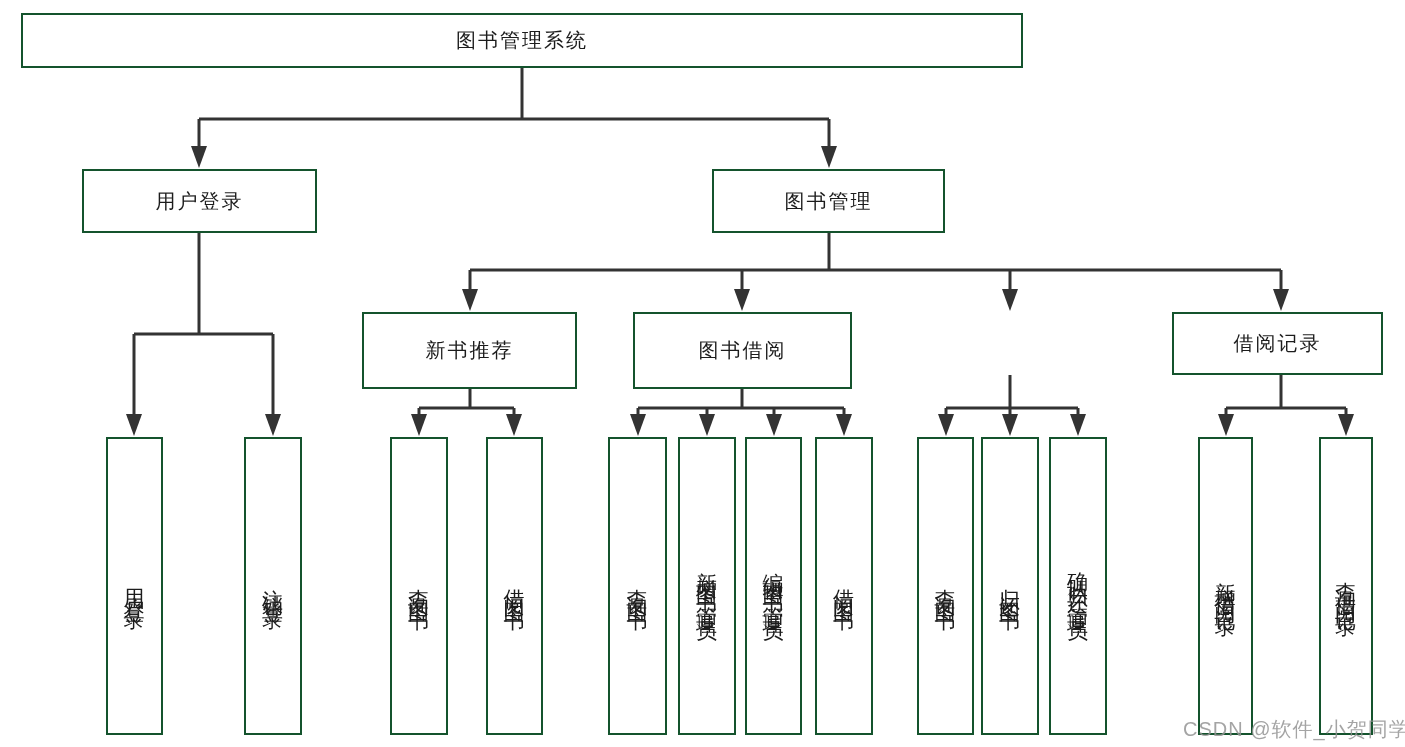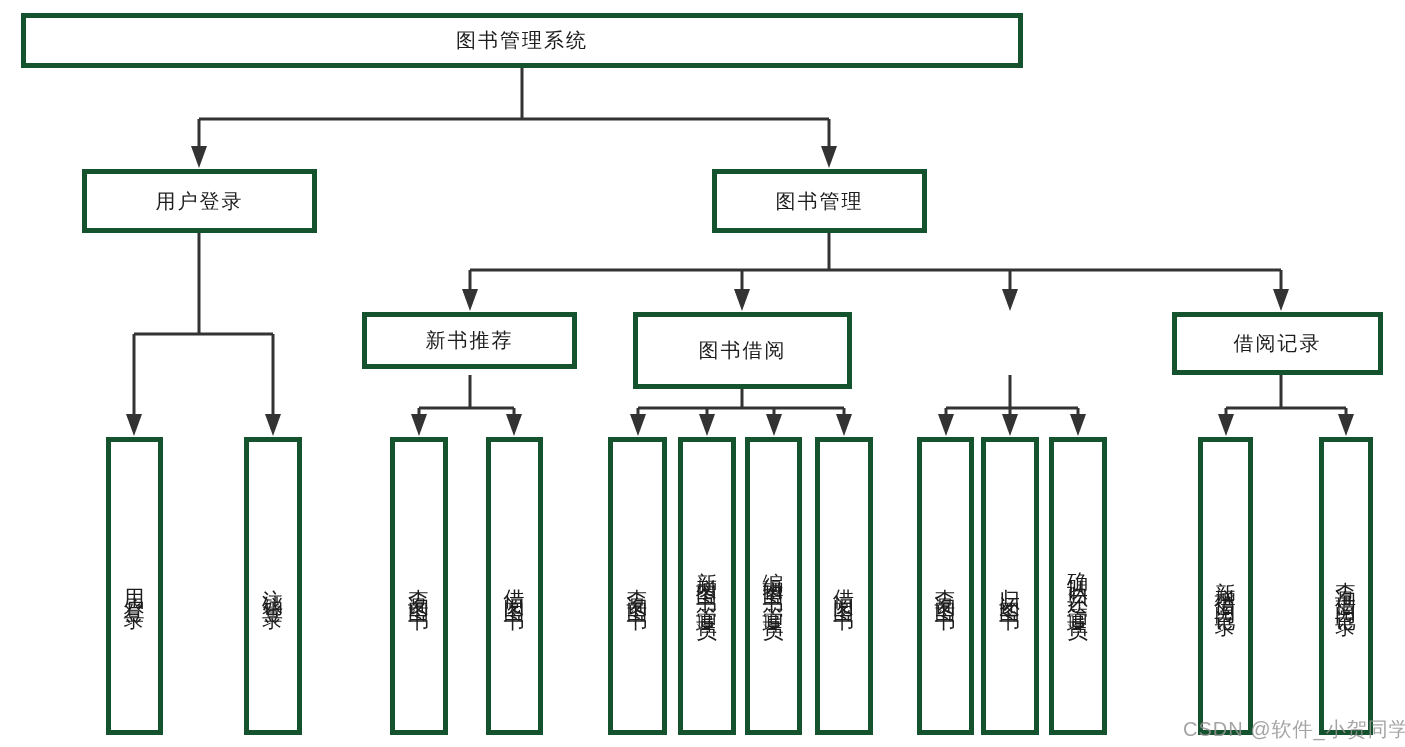--- a/index.html
+++ b/index.html
@@ -15,21 +15,21 @@
     position: absolute;
     left: 0; top: 0;
     z-index: 0;
   }
   svg.connectors line { stroke: #333333; stroke-width: 3; }
   svg.connectors polygon { fill: #333333; }
   .box {
     position: absolute;
     z-index: 1;
     background: #ffffff;
-    border: 5px solid #14532d;
+    border: 2px solid #14532d;
     box-sizing: border-box;
     display: flex;
     align-items: center;
     justify-content: center;
     color: #1c1c1c;
   }
   .box.h span {
     font-size: 20px;
     letter-spacing: 2px;
     white-space: nowrap;
@@ -133,25 +133,25 @@
     </g>
   </svg>
 
   <div class="box h" style="left:21px;top:13px;width:1002px;height:55px">
     <span>图书管理系统</span>
   </div>
 
   <div class="box h" style="left:82px;top:169px;width:235px;height:64px">
     <span>用户登录</span>
   </div>
-  <div class="box h" style="left:712px;top:169px;width:215px;height:64px">
+  <div class="box h" style="left:712px;top:169px;width:233px;height:64px">
     <span>图书管理</span>
   </div>
 
-  <div class="box h" style="left:362px;top:312px;width:215px;height:57px">
+  <div class="box h" style="left:362px;top:312px;width:215px;height:77px">
     <span>新书推荐</span>
   </div>
   <div class="box h" style="left:633px;top:312px;width:219px;height:77px">
     <span>图书借阅</span>
   </div>
   <div class="box h" style="left:1172px;top:312px;width:211px;height:63px">
     <span>借阅记录</span>
   </div>
 
   <div class="box v" style="left:106px;top:437px;width:57px;height:298px">

